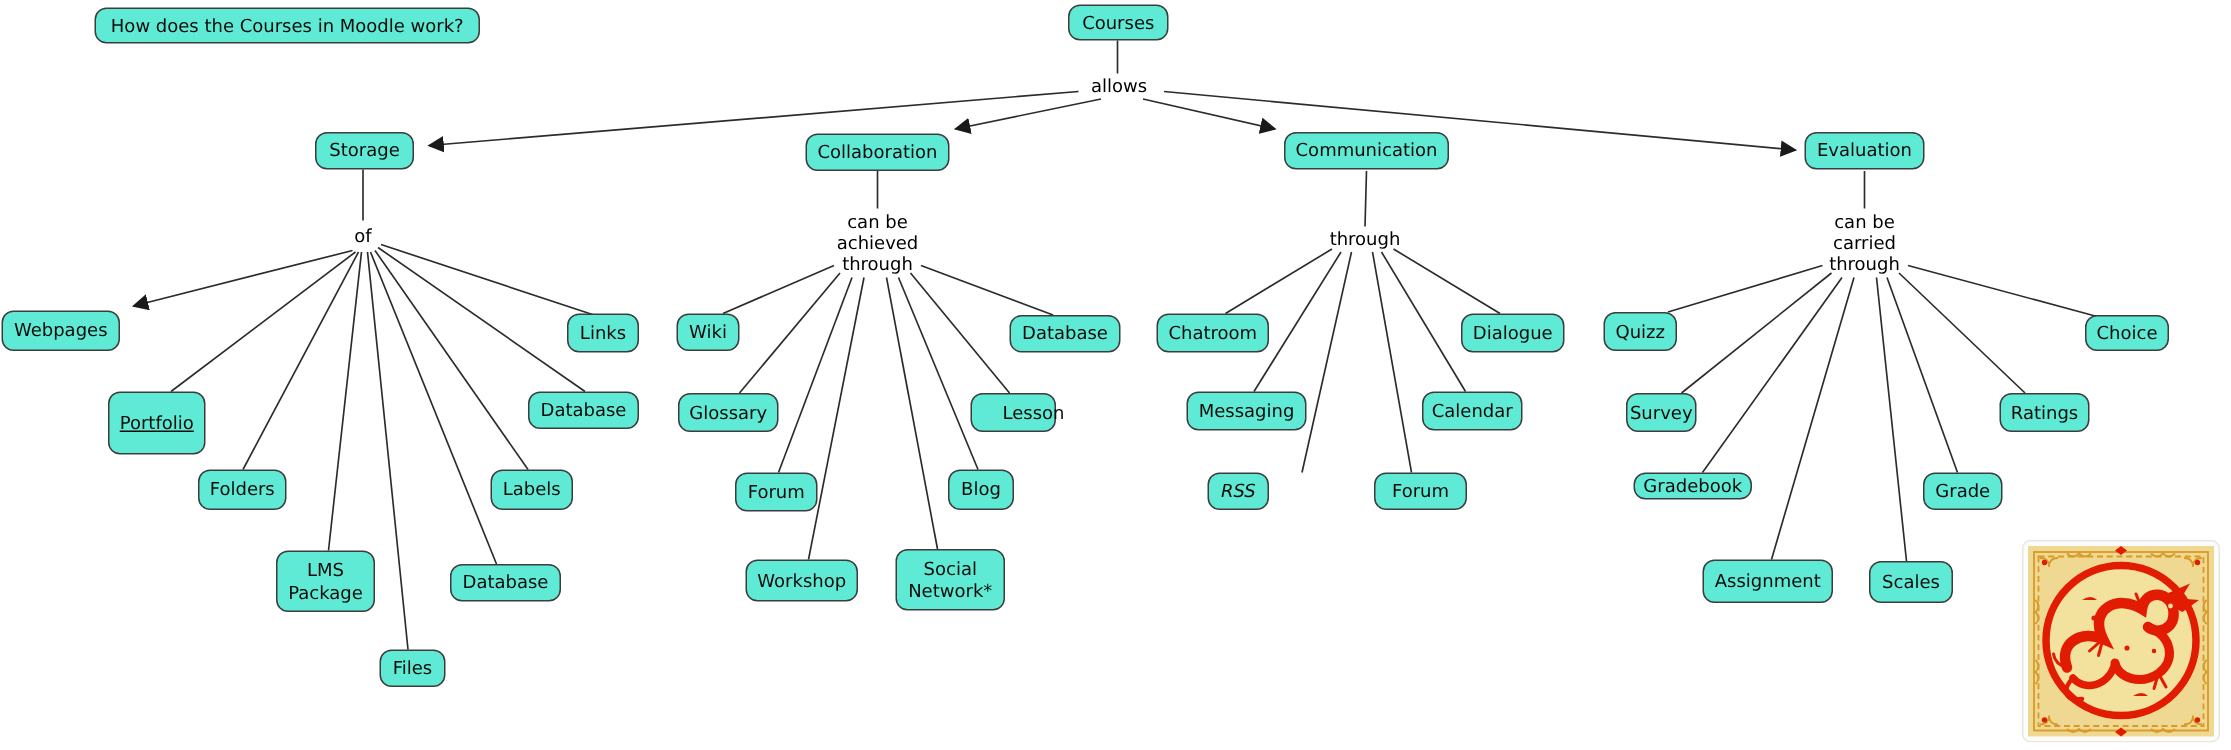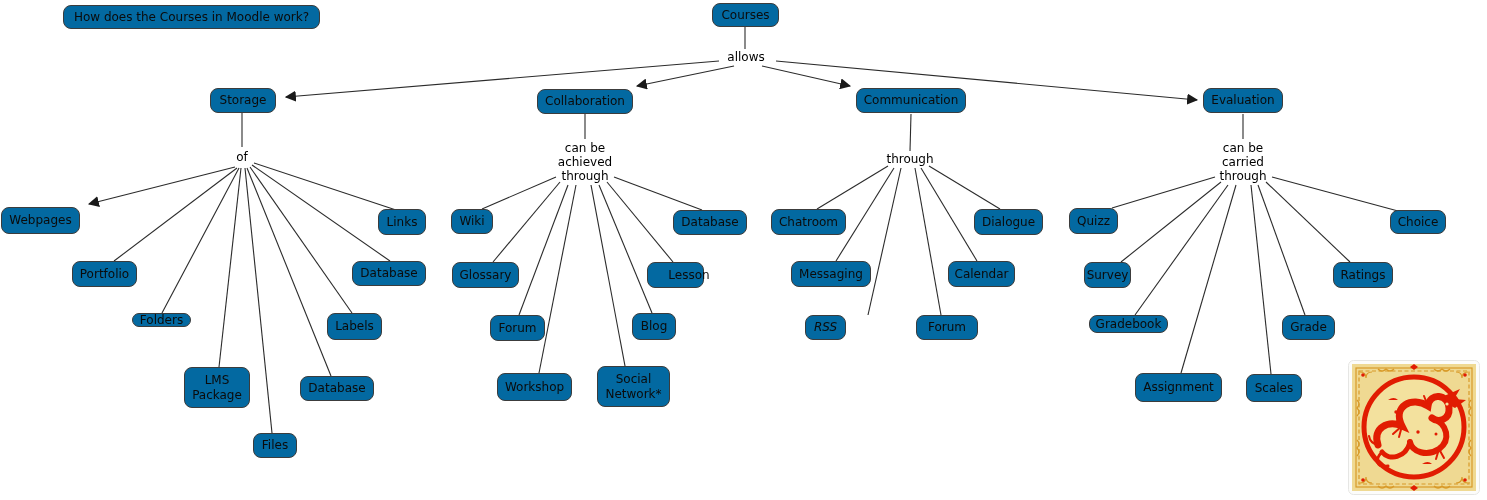--- a/index.html
+++ b/index.html
@@ -10,21 +10,21 @@
     overflow: hidden;
     font-family: "DejaVu Sans", "Liberation Sans", sans-serif;
   }
   #lines-layer {
     position: absolute; left: 0; top: 0; width: 1487px; height: 500px;
     z-index: 1;
   }
   .node {
     position: absolute;
     box-sizing: border-box;
-    background: #0369a1;
+    background: #5eead4;
     border: 1px solid #3c3c3c;
     border-radius: 8px;
     display: flex; align-items: center; justify-content: center;
     text-align: center;
     font-size: 12px; line-height: 1.2; color: #0b0b0b;
     padding: 1px 5px;
     z-index: 2;
   }
   .link-label {
     position: absolute;
@@ -110,22 +110,22 @@
 <div class="node" style="left:537px; top:89px; width:96px; height:25px;">Collaboration</div>
 <div class="node" style="left:856px; top:88px; width:110px; height:25px;">Communication</div>
 <div class="node" style="left:1203px; top:88px; width:80px; height:25px;">Evaluation</div>
 
 <div class="link-label" style="left:222px; top:150px; width:40px;">of</div>
 <div class="link-label" style="left:550px; top:141px; width:70px;">can be achieved through</div>
 <div class="link-label" style="left:880px; top:152px; width:60px;">through</div>
 <div class="link-label" style="left:1213px; top:141px; width:60px;">can be carried through</div>
 
 <div class="node" style="left:1px; top:207px; width:79px; height:27px;">Webpages</div>
-<div class="node" style="left:72px; top:261px; width:65px; height:26px;">Portfolio</div>
-<div class="node" style="left:132px; top:313px; width:59px; height:14px;">Folders</div>
+<div class="node" style="left:72px; top:261px; width:65px; height:42px;text-decoration:underline;">Portfolio</div>
+<div class="node" style="left:132px; top:313px; width:59px; height:27px;">Folders</div>
 <div class="node" style="left:184px; top:367px; width:66px; height:41px;">LMS Package</div>
 <div class="node" style="left:253px; top:433px; width:44px; height:25px;">Files</div>
 <div class="node" style="left:300px; top:376px; width:74px; height:25px;">Database</div>
 <div class="node" style="left:327px; top:313px; width:55px; height:27px;">Labels</div>
 <div class="node" style="left:352px; top:261px; width:74px; height:25px;">Database</div>
 <div class="node" style="left:378px; top:209px; width:48px; height:26px;">Links</div>
 
 <div class="node" style="left:451px; top:209px; width:42px; height:25px;">Wiki</div>
 <div class="node" style="left:452px; top:262px; width:67px; height:26px;">Glossary</div>
 <div class="node" style="left:490px; top:315px; width:55px; height:26px;">Forum</div>

